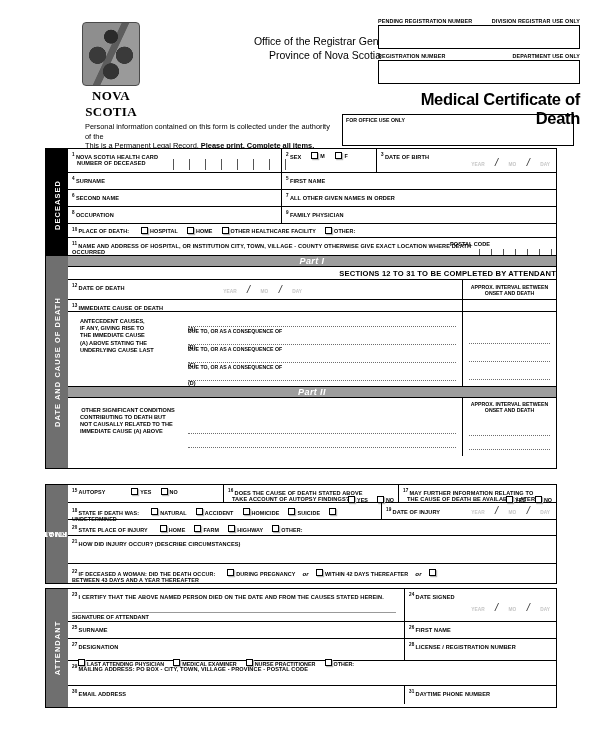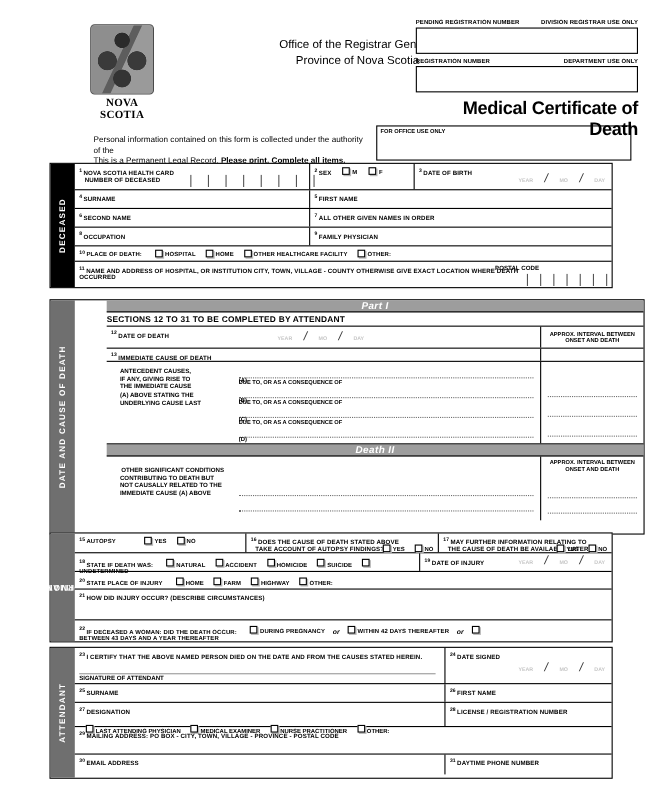--- a/index.html
+++ b/index.html
@@ -10,21 +10,21 @@
   .header{position:absolute;left:60px;top:18px;width:520px;height:96px;}
   .crest{position:absolute;left:20px;top:4px;width:62px;height:78px;text-align:center;}
   .crest-img{width:56px;height:62px;margin:0 auto;position:relative;
     background:
       radial-gradient(circle at 50% 22%, #2b2b2b 0 12%, transparent 13%),
       radial-gradient(circle at 26% 52%, #3a3a3a 0 16%, transparent 17%),
       radial-gradient(circle at 74% 52%, #3a3a3a 0 16%, transparent 17%),
       radial-gradient(circle at 50% 78%, #343434 0 14%, transparent 15%),
       linear-gradient(115deg,#8e8e8e 0 45%, #5d5d5d 46% 54%, #9a9a9a 55% 100%);
     border:1px solid #4a4a4a;border-radius:4px;}
-  .crest-cap{font-family:"Liberation Serif",serif;font-weight:bold;font-size:10px;
+  .crest-cap{font-family:"Liberation Serif",serif;font-weight:bold;font-size:13px;
     letter-spacing:.3px;margin-top:2px;}
   .office{position:absolute;left:150px;top:16px;width:230px;text-align:center;
     font-size:10.5px;line-height:14px;}
   .regbox{position:absolute;right:0;top:0;width:202px;}
   .reg-lab{display:flex;justify-content:space-between;font-size:5.4px;font-weight:bold;
     letter-spacing:.1px;margin-bottom:1px;}
   .reg-field{height:22px;border:1px solid #000;margin-bottom:4px;background:#fff;}
   .mcd-title{position:absolute;right:0;top:72px;width:202px;text-align:right;
     font-size:16.5px;font-weight:bold;letter-spacing:-.3px;}
 
@@ -58,21 +58,21 @@
   .ormk{font-size:6.2px;font-weight:bold;font-style:italic;margin:0 7px;}
   .date-ph{color:#c6c6c6;font-size:4.8px;font-weight:bold;}
   .date-slash{font-size:11px;color:#333;font-style:italic;margin:0 6px;}
   .dateline{position:absolute;left:0;right:6px;bottom:2px;text-align:right;}
   .comb{position:absolute;display:flex;}
   .comb i{display:block;width:15px;height:11px;border-left:.8px solid #555;}
   .comb i:last-child{border-right:.8px solid #555;}
   .banner{background:#9d9d9d;color:#fff;text-align:center;
     font-size:9px;font-weight:bold;font-style:italic;letter-spacing:.4px;
     border-bottom:.8px solid #000;}
-  .subbanner{text-align:left;font-size:7.6px;font-weight:bold;
+  .subbanner{text-align:right;font-size:7.6px;font-weight:bold;
     letter-spacing:.2px;border-bottom:.8px solid #000;padding:1.5px 0;}
   .dots{border-bottom:.9px dotted #6e6e6e;}
   .interval{font-size:5.2px;font-weight:bold;text-align:center;line-height:6.4px;padding-top:8px;}
   .blk{font-size:5.6px;font-weight:bold;line-height:7.2px;}
 </style>
 </head>
 <body>
 
 <div class="page">
 
@@ -189,21 +189,21 @@
         <i style="width:11px"></i>
           <i style="width:11px"></i>
           <i style="width:11px"></i>
           <i style="width:11px"></i>
           <i style="width:11px"></i>
           <i style="width:11px"></i>
       </div>
     </div>
   </div>
 
-  <div class="section" style="left:45px;top:272px;width:510px;height:212px;padding-left:29px;">
+  <div class="section" style="left:45px;top:255px;width:510px;height:212px;">
     <div class="sidetab gray">
       <span>DATE AND CAUSE OF DEATH</span>
     </div>
 
     <div style="margin-left:22px;">
       <div class="banner">Part I</div>
       <div class="subbanner">SECTIONS 12 TO 31 TO BE COMPLETED BY ATTENDANT</div>
 
       <div class="row" style="height:20px;">
         <div class="cell" style="left:0;right:94px;">
@@ -254,21 +254,21 @@
         </div>
         <div class="cell vdiv" style="right:0;width:94px;">
           <div style="padding:14px 6px 0 6px;">
             <div class="dots" style="height:17px;"></div>
             <div class="dots" style="height:17px;"></div>
             <div class="dots" style="height:17px;"></div>
           </div>
         </div>
       </div>
 
-      <div class="banner">Death II</div>
+      <div class="banner">Part II</div>
 
       <div class="row" style="height:58px;">
         <div class="cell" style="left:0;width:114px;">
           <div class="blk" style="padding:6px 0 0 12px;">
             <div><span class="num"></span><b>OTHER SIGNIFICANT CONDITIONS</b></div>
             <div>CONTRIBUTING TO DEATH BUT</div>
             <div>NOT CAUSALLY RELATED TO THE</div>
             <div>IMMEDIATE CAUSE (A) ABOVE</div>
           </div>
         </div>

